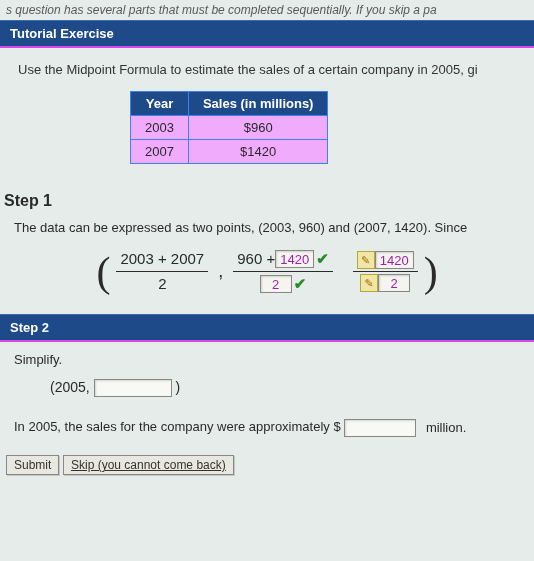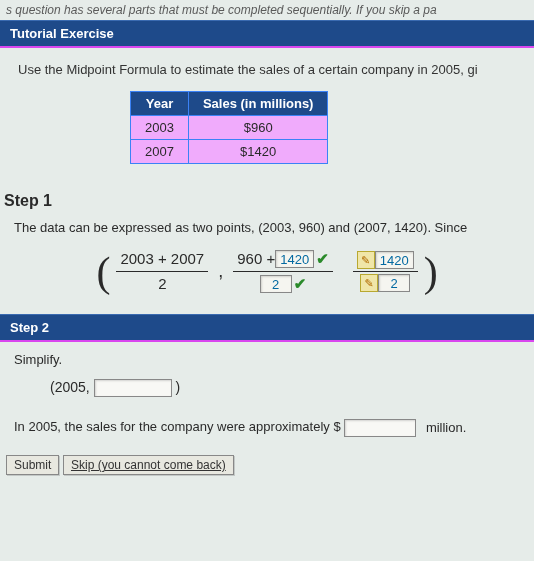--- a/index.html
+++ b/index.html
@@ -87,21 +87,21 @@
   .ans-box {
     display: inline-block;
     border: 1px solid #888;
     background: #f5f5f0;
     padding: 0 4px;
     min-width: 32px;
     height: 18px;
     line-height: 18px;
     text-align: center;
     font-size: 13px;
-    color: #0369a1;
+    color: #a21caf;
     box-shadow: inset 1px 1px 2px rgba(0,0,0,.15);
   }
   .check {
     color: #2a8a2a;
     font-weight: bold;
     font-size: 15px;
     margin-left: 2px;
   }
   .pencil {
     display: inline-flex;

